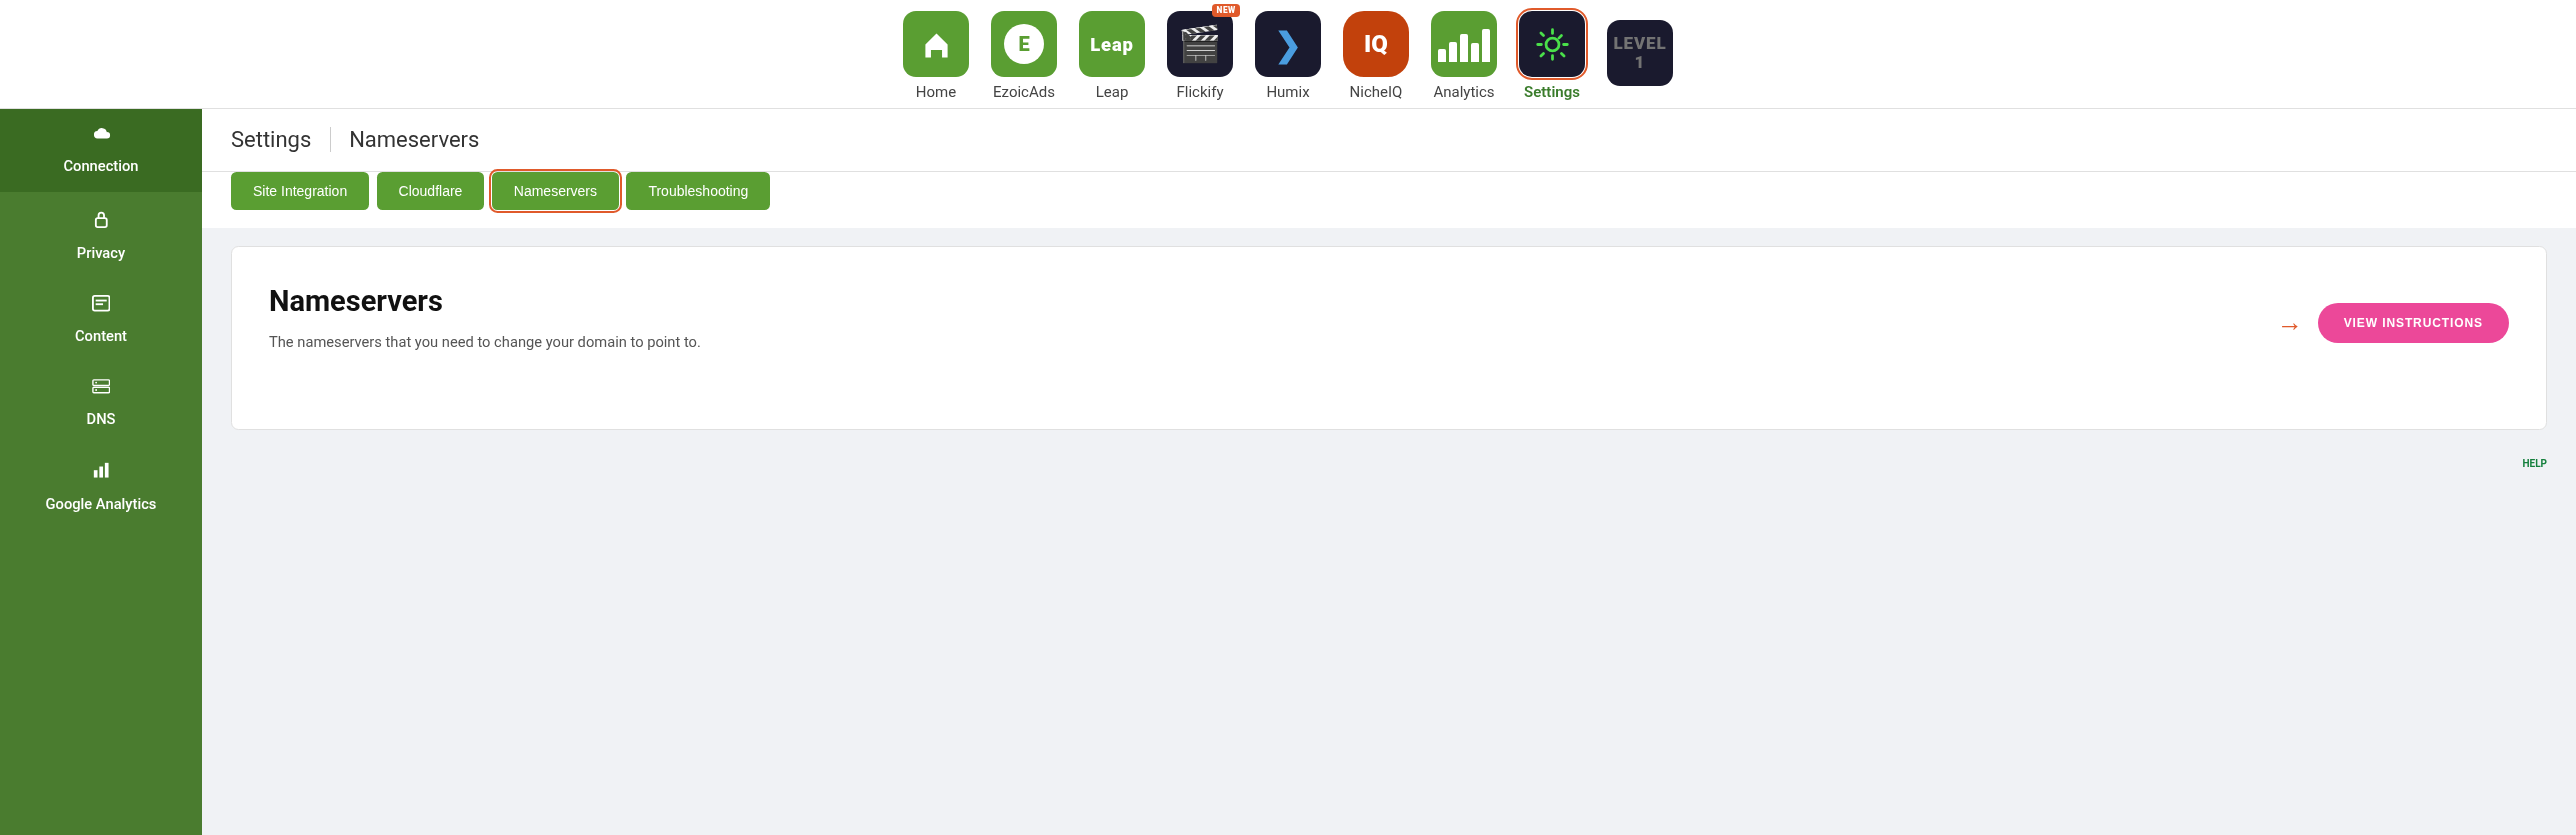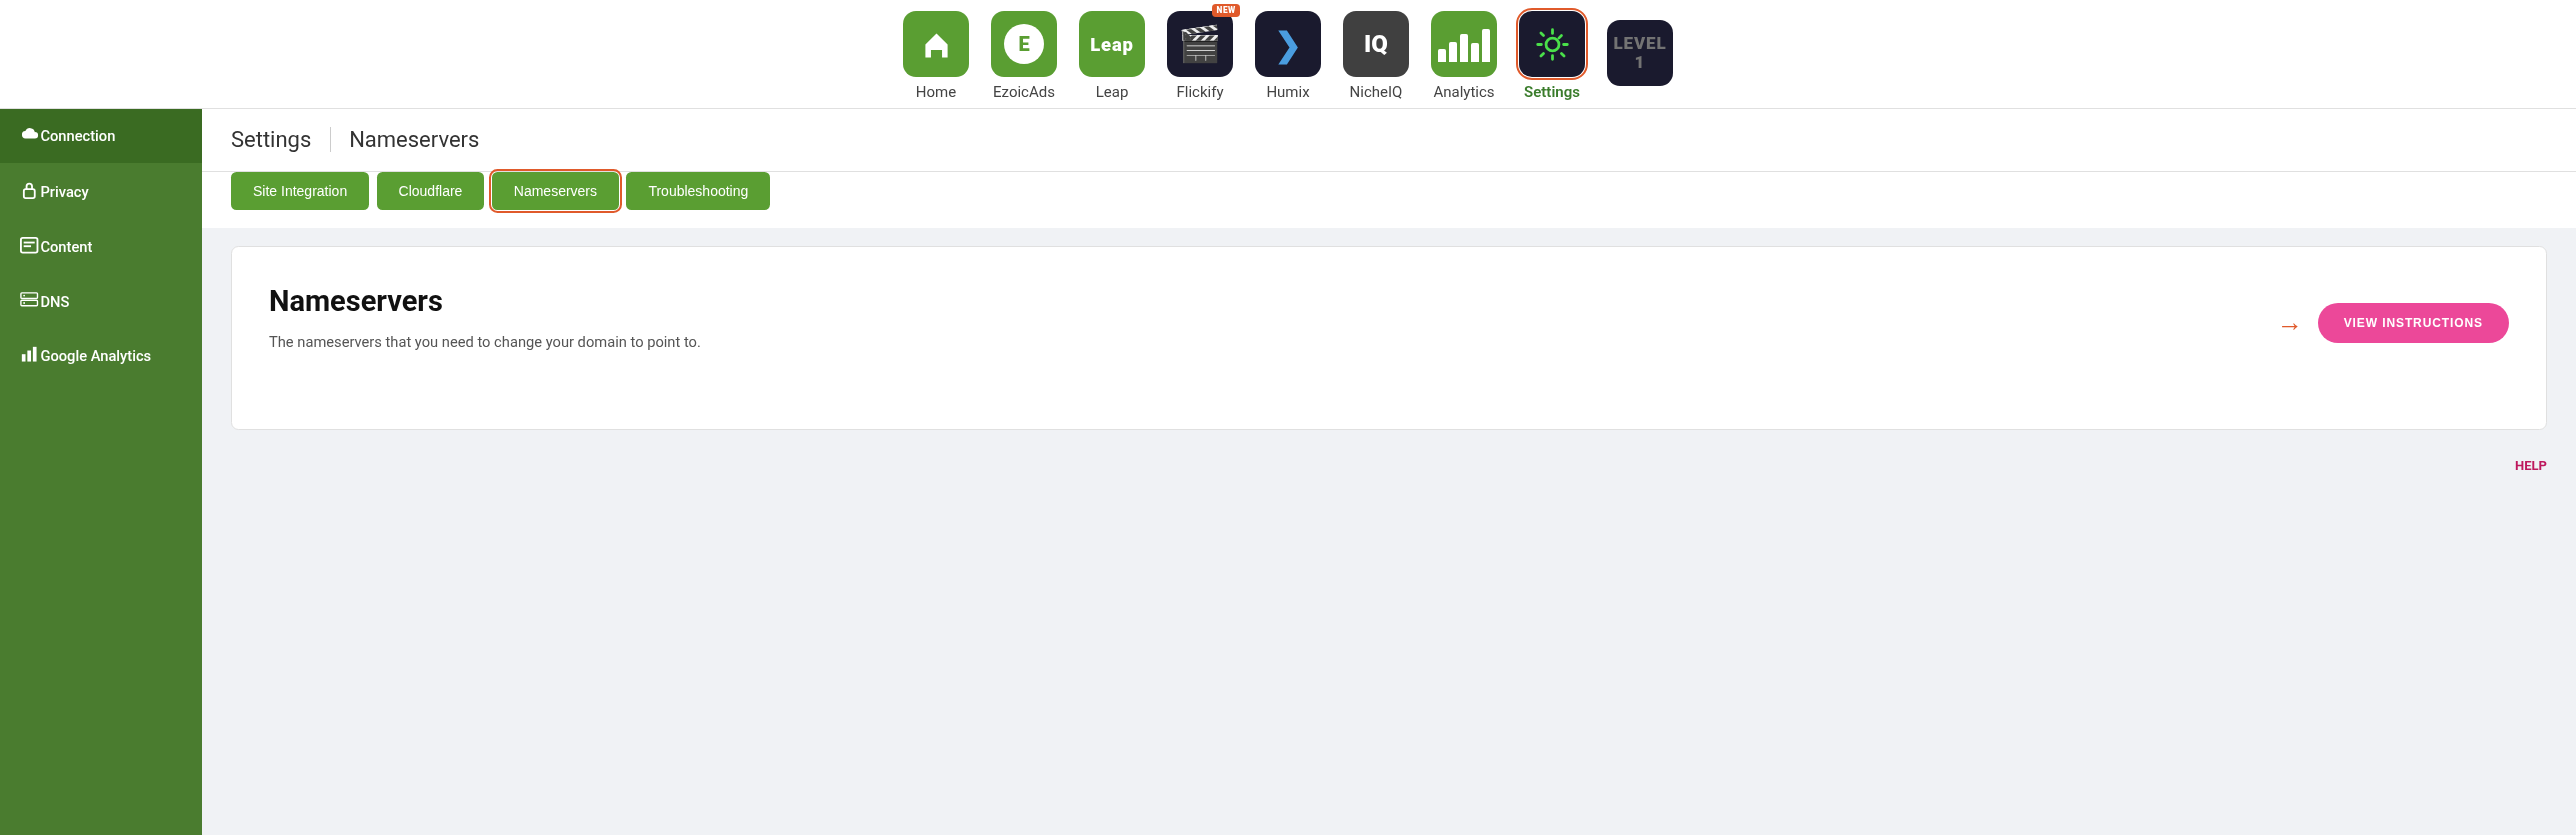--- a/index.html
+++ b/index.html
@@ -44,21 +44,21 @@
       color: #3a7c2b;
       font-weight: 600;
     }
 
     
     .icon-home { background: #5a9e32; }
     .icon-ezoicads { background: #5a9e32; }
     .icon-leap { background: #5a9e32; }
     .icon-flickify { background: #1a1a2e; }
     .icon-humix { background: #1a1a2e; }
-    .icon-nicheiq { background: #404040; }
+    .icon-nicheiq { background: #c2410c; border-radius: 21px; }
     .icon-analytics { background: #5a9e32; }
     .icon-settings { background: #1a1a2e; }
     .icon-level1 { background: #1a1a2e; }
 
     
     .main-layout {
       display: flex;
       flex: 1;
       overflow: hidden;
     }
@@ -67,24 +67,26 @@
     .sidebar {
       width: 202px;
       background: #4a7c2f;
       display: flex;
       flex-direction: column;
       padding: 0;
     }
     .sidebar-item {
       display: flex;
       align-items: center;
+      gap: 11px;
       padding: 16.6px 18.4px;
       cursor: pointer;
       color: #fff;
       font-size: 14.7px;
+      flex-direction: column;
     }
     .sidebar-item.active { background: #3a6b22; }
     .sidebar-icon {
       font-size: 18.4px;
       width: 22px;
       text-align: center;
     }
     .sidebar-label { font-weight: 500; }
 
     
@@ -187,22 +189,22 @@
       cursor: pointer;
     }
 
     
     .help-row {
       display: flex;
       justify-content: flex-end;
       padding: 9.2px 29px;
     }
     .help-link {
-      color: #be185d;
-      font-size: 13px;
+      color: #15803d;
+      font-size: 10px;
       font-weight: 700;
       cursor: pointer;
     }
 
     
     .level1-text {
       color: #737373;
       font-size: 17px;
       font-weight: 900;
       letter-spacing: 0.9px;

